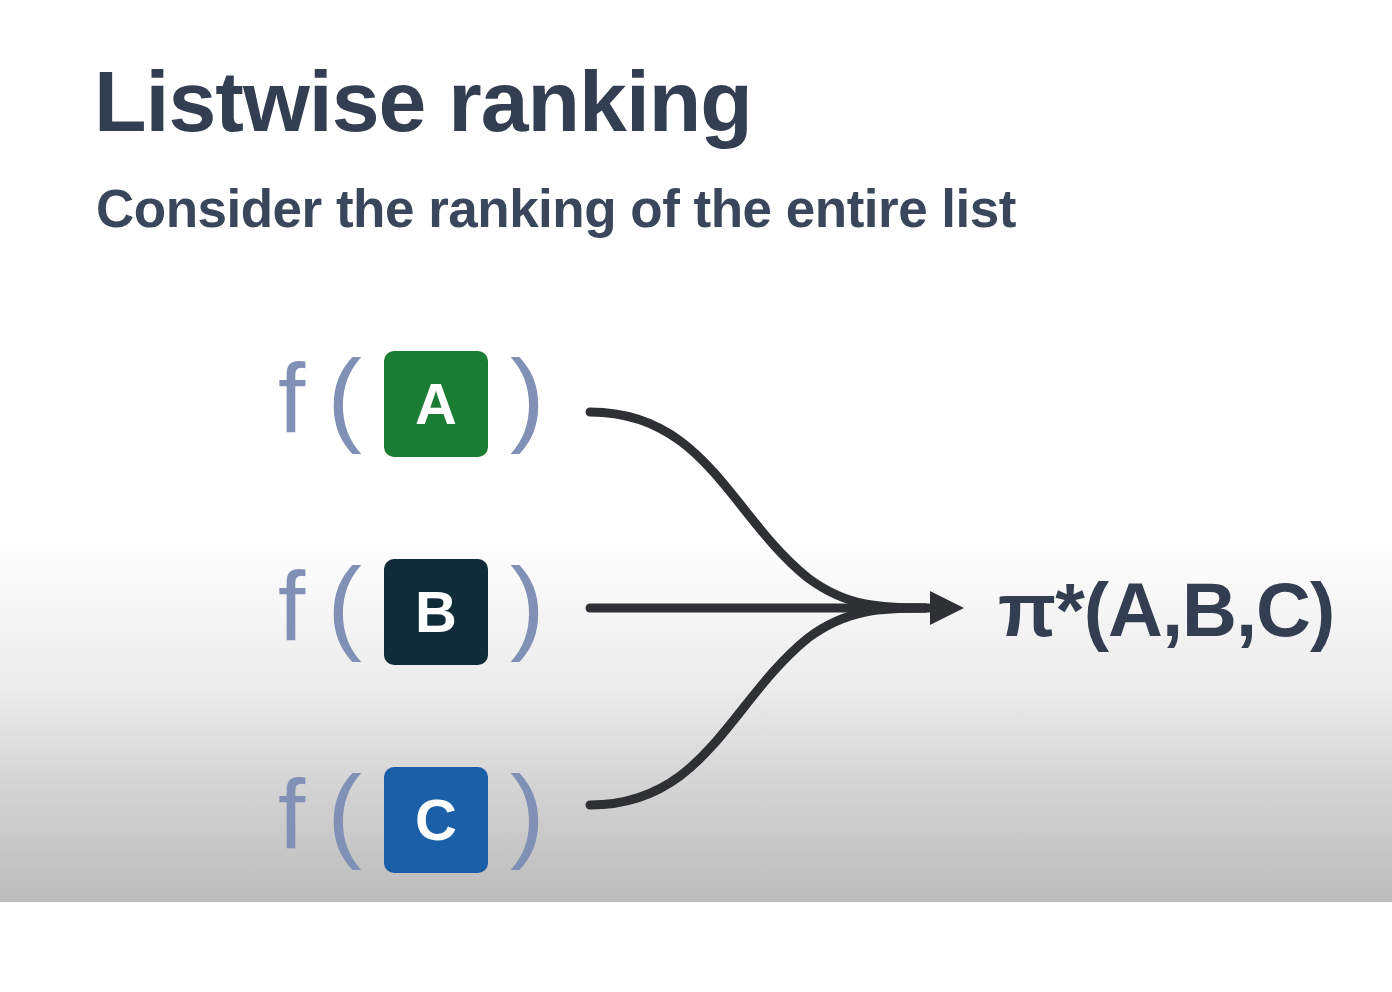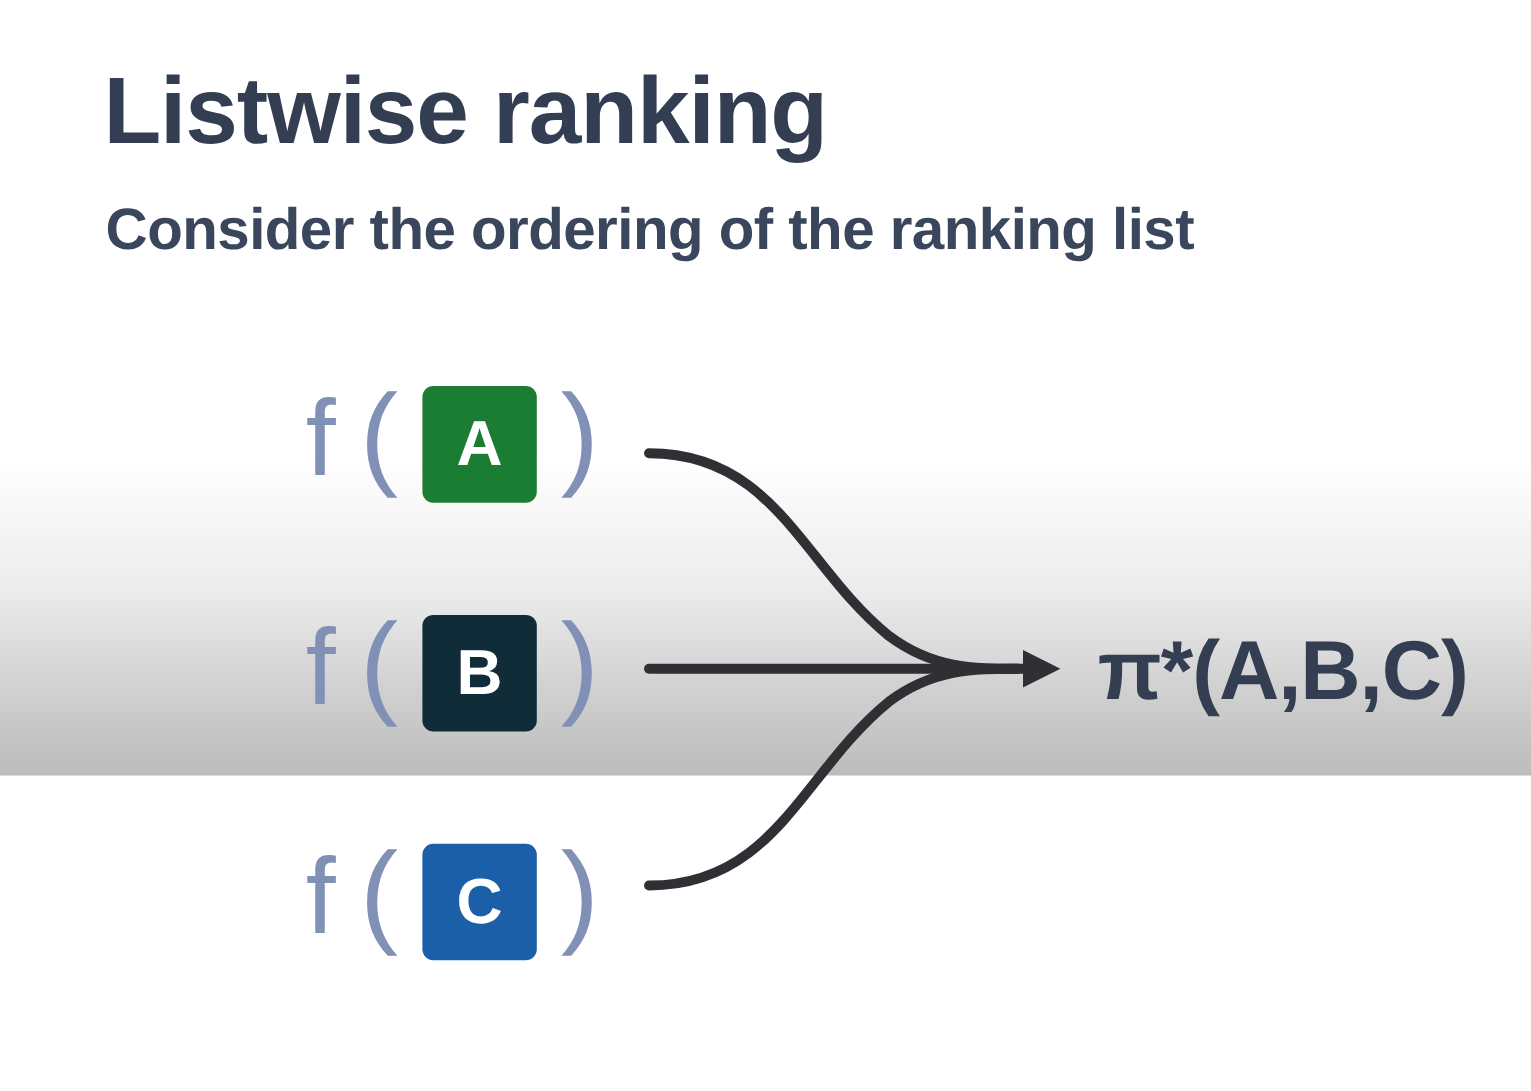--- a/index.html
+++ b/index.html
@@ -4,21 +4,21 @@
 <style>
   * { margin: 0; padding: 0; box-sizing: border-box; }
   html, body { width: 1392px; height: 992px; overflow: hidden; }
   body {
     font-family: "Liberation Sans", sans-serif;
     position: relative;
   }
   .slide {
     position: absolute;
     width: 1392px;
-    height: 705px;
+    height: 902px;
     background: linear-gradient(180deg, #ffffff 0%, #ffffff 59%, #ececec 76%, #d2d2d2 88%, #bcbcbc 100%);
   }
   .title {
     position: absolute;
     left: 94px;
     top: 52px;
     font-size: 86px;
     font-weight: bold;
     letter-spacing: -1px;
     color: #333e52;
@@ -87,21 +87,21 @@
     text-align: center;
   }
 </style>
 </head>
 <body>
 
 <div class="slide">
 
   <div class="title">Listwise ranking</div>
 
-  <div class="subtitle">Consider the ordering of the ranking list</div>
+  <div class="subtitle">Consider the ranking of the entire list</div>
 
   <div id="rows-container">
   <div class="func-row" style="top: 348px;">
     <span class="func-f">f</span>
     <span class="paren open">(</span>
     <div class="item-box" style="background: rgb(27, 125, 51);">
       <span class="item-letter">A</span>
     </div>
     <span class="paren close">)</span>
   </div>

